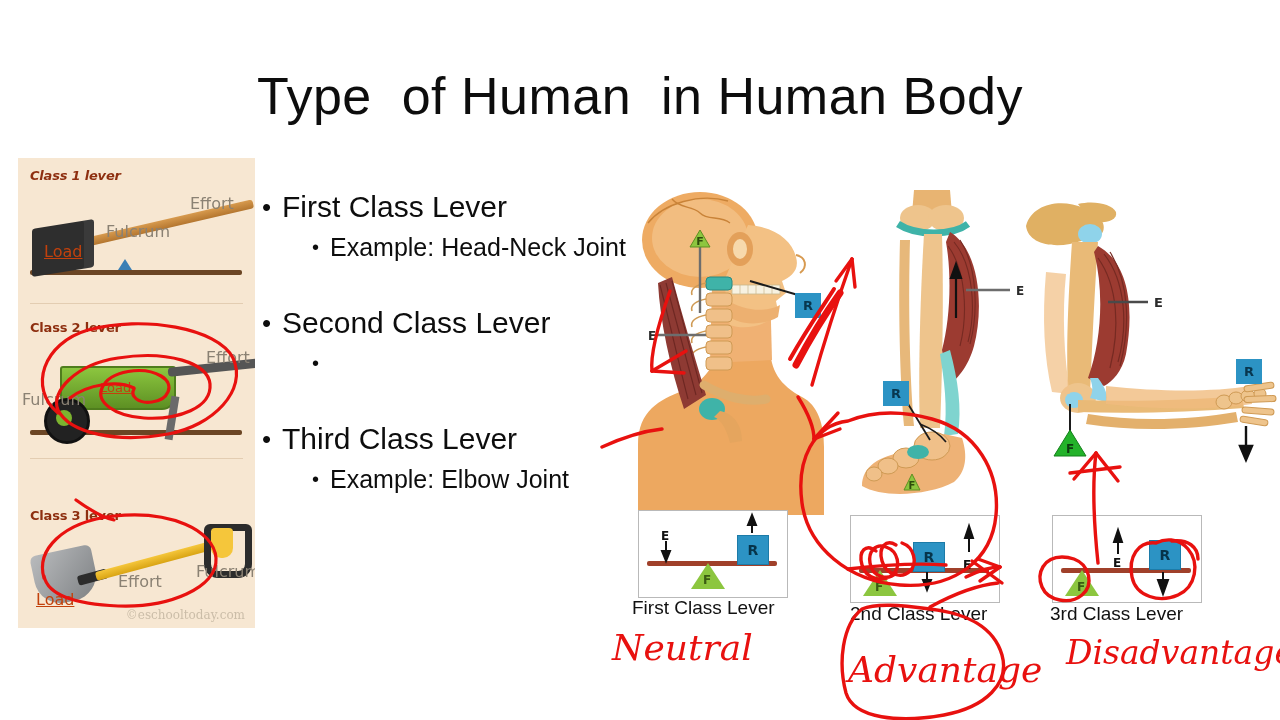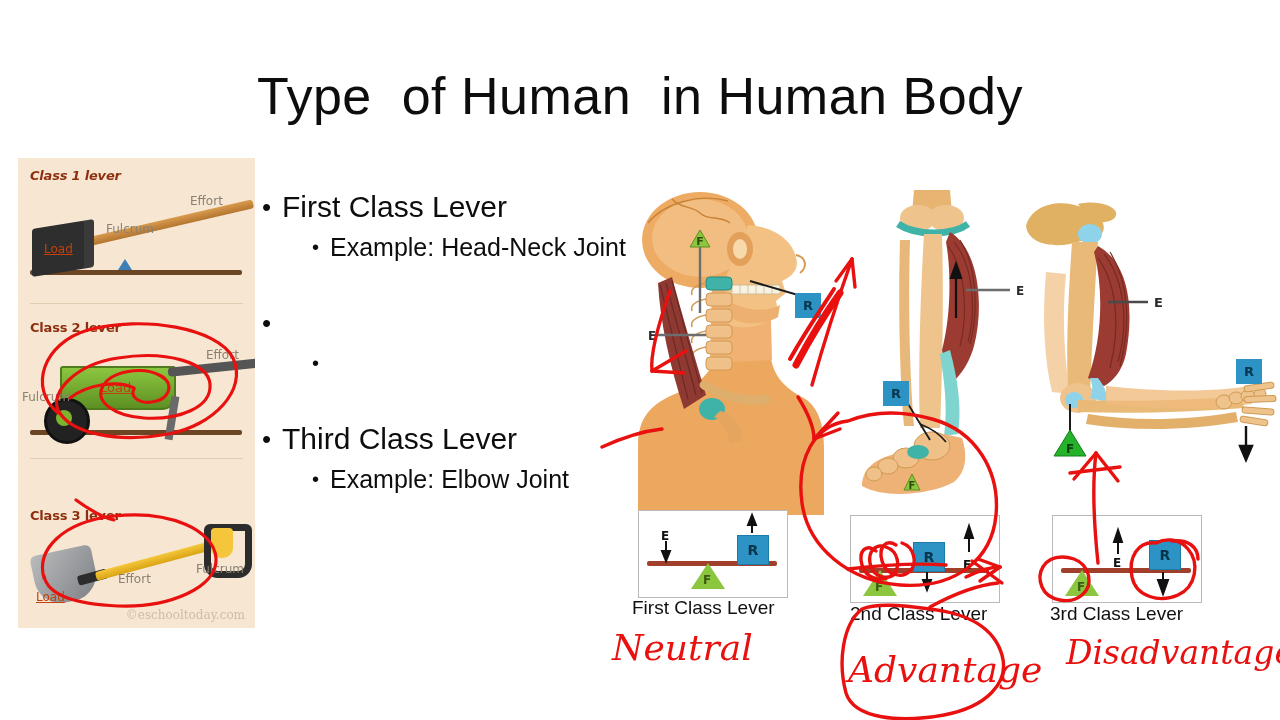--- a/index.html
+++ b/index.html
@@ -26,21 +26,21 @@
   .b2 .txt{line-height:30px;white-space:pre;}
   .grp{margin-bottom:44px;}
 
   
   .poster{
     position:absolute;left:18px;top:158px;width:237px;height:470px;
     background:#f7e7d2;overflow:hidden;
   }
   .poster .sep{position:absolute;left:12px;width:213px;height:1px;background:#e3cdb2;}
   .cls-title{position:absolute;font-family:"DejaVu Sans",sans-serif;font-weight:bold;font-size:13px;color:#8e2f10;letter-spacing:-0.2px;}
-  .lbl{position:absolute;font-family:"DejaVu Sans",sans-serif;font-size:12px;color:#8a8173;}
+  .lbl{position:absolute;font-family:"DejaVu Sans",sans-serif;font-size:16px;color:#8a8173;}
   .lbl.w{color:#c2410c;text-decoration:underline;}
   .ground{position:absolute;height:5px;background:#6b4524;border-radius:2px;}
 
   
   .c1-beam{position:absolute;left:50px;top:232px;width:190px;height:9px;background:linear-gradient(180deg,#d79a4e,#b4762f);
     transform:rotate(-13deg);transform-origin:left center;border-radius:3px;}
   .c1-rock{position:absolute;left:22px;top:224px;width:62px;height:48px;background:#2e2e2e;border-radius:3px;
     transform:skewY(-9deg);box-shadow:inset -10px 0 0 rgba(255,255,255,.06);}
   .c1-fulc{position:absolute;left:110px;top:260px;width:0;height:0;border-left:7px solid transparent;border-right:7px solid transparent;border-bottom:11px solid #3a7fb5;}
 
@@ -98,20 +98,21 @@
       </div>
       <div class="b2">
         <span class="dot">•</span>
         <span class="txt">Example: Head-Neck Joint</span>
       </div>
     </div>
 
     <div class="grp">
       <div class="b1">
         <span class="dot">•</span>
+        <span class="txt">Second Class Lever</span>
       </div>
       <div class="b2">
         <span class="dot">•</span>
       </div>
     </div>
 
     <div class="grp">
       <div class="b1">
         <span class="dot">•</span>
         <span class="txt">Third Class Lever</span>

